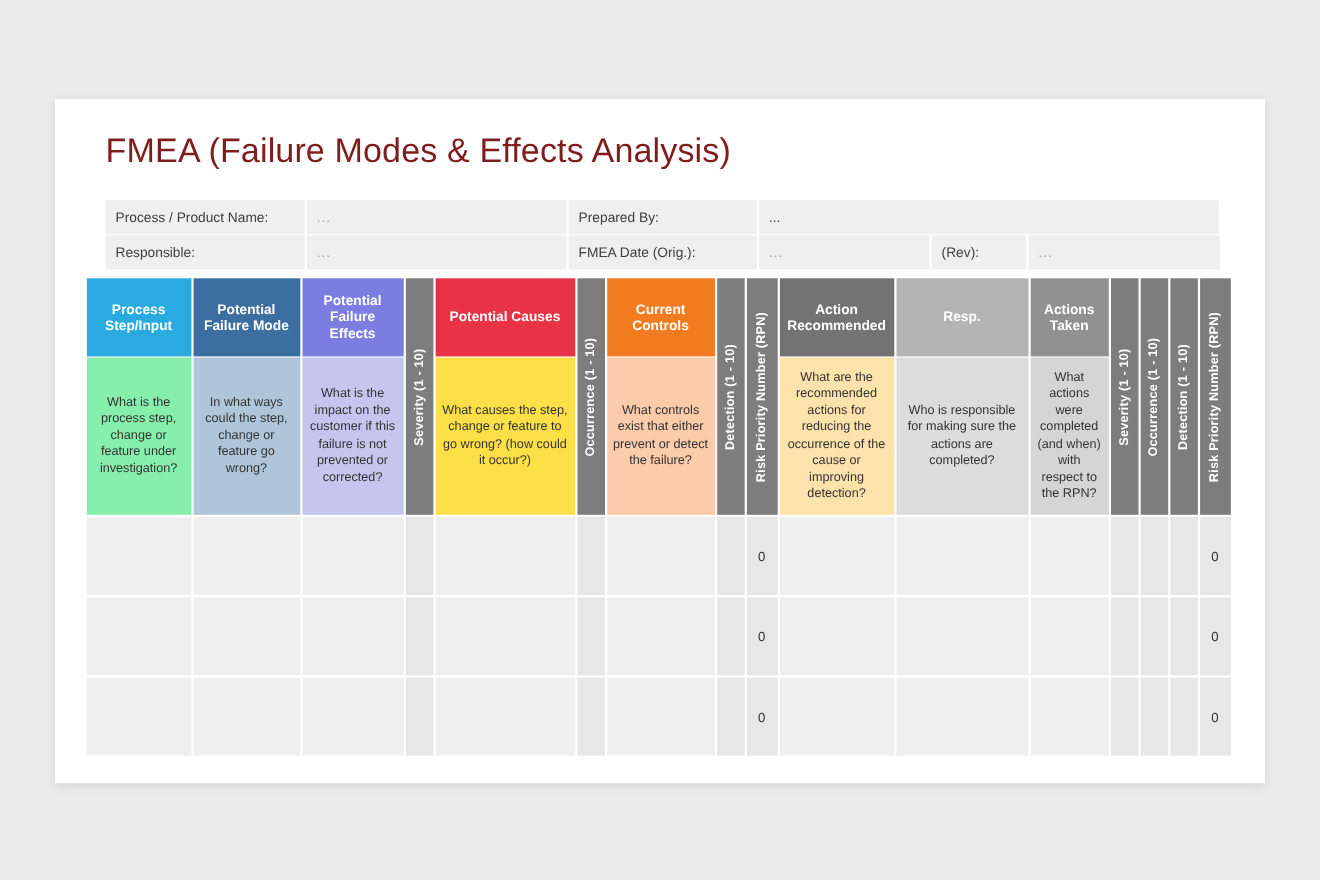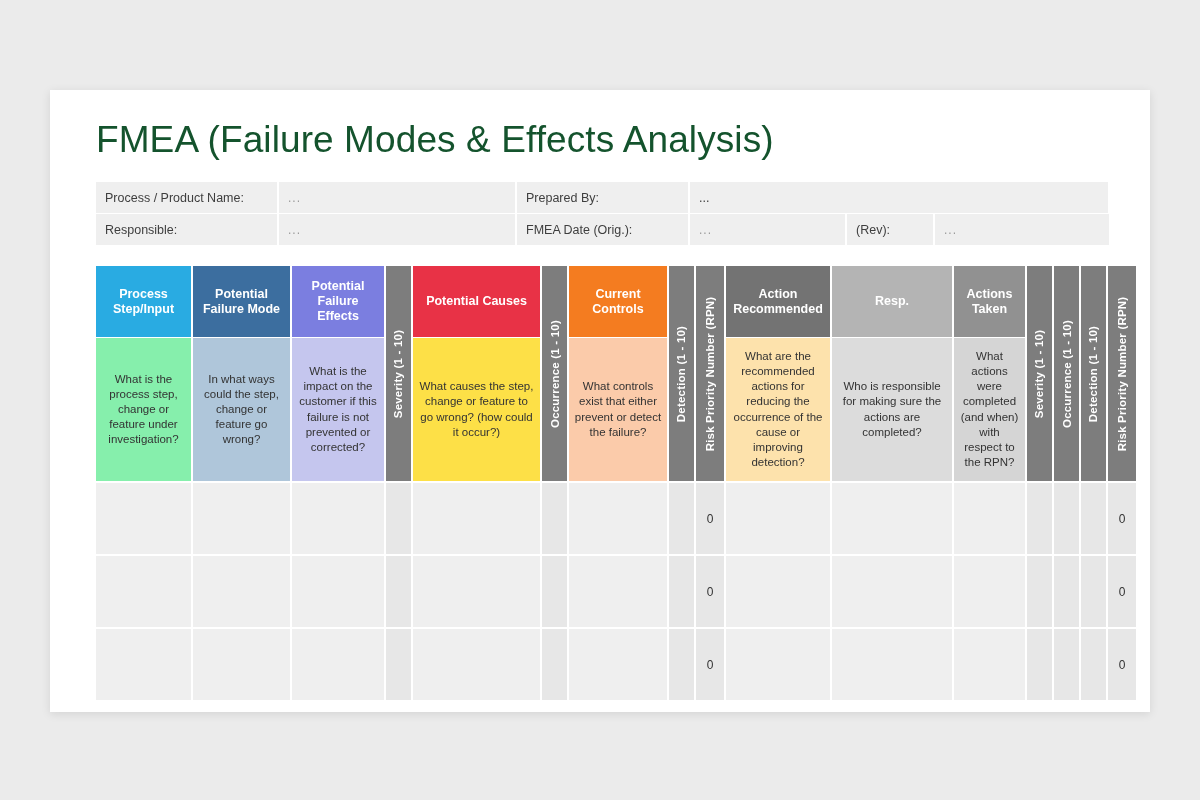--- a/index.html
+++ b/index.html
@@ -12,23 +12,23 @@
   #card {
     position: absolute;
     left: 50px; top: 90px;
     width: 1100px; height: 622px;
     background: #ffffff;
     box-shadow: 0 2px 9px rgba(0,0,0,0.10);
   }
   #page-title {
     position: absolute;
     left: 46px; top: 29px;
-    font-size: 37px;
+    font-size: 31px;
     font-weight: 400;
-    color: #14532d;
+    color: #7f1d1d;
     letter-spacing: 0.1px;
     white-space: nowrap;
   }
   #grid {
     position: absolute;
     left: 46px; top: 92px;
     width: 1005px;
   }
 
   
@@ -44,21 +44,21 @@
   .info-cell.val { color: #9a9a9a; font-size: 12px; letter-spacing: 1px; }
   .iw-label  { width: 181px; flex: none; }
   .iw-value  { width: 236px; flex: none; }
   .iw-label2 { width: 171px; flex: none; }
   .iw-value2 { width: 330px; flex: none; }
   .iw-value2b{ width: 155px; flex: none; }
   .iw-rev    { width: 86px;  flex: none; }
   .iw-revval { width: 174px; flex: none; }
 
   
-  #table { display: flex; margin-top: 21px; align-items: stretch; }
+  #table { display: flex; margin-top: 8px; align-items: stretch; justify-content: center; }
   .col { display: flex; flex-direction: column; margin-right: 2px; flex: none; }
   .col:last-child { margin-right: 0; }
 
   .hd {
     height: 71px;
     display: flex; align-items: center; justify-content: center;
     text-align: center;
     font-size: 12.5px; font-weight: bold; line-height: 1.2;
     color: #ffffff;
     padding: 2px 3px;

